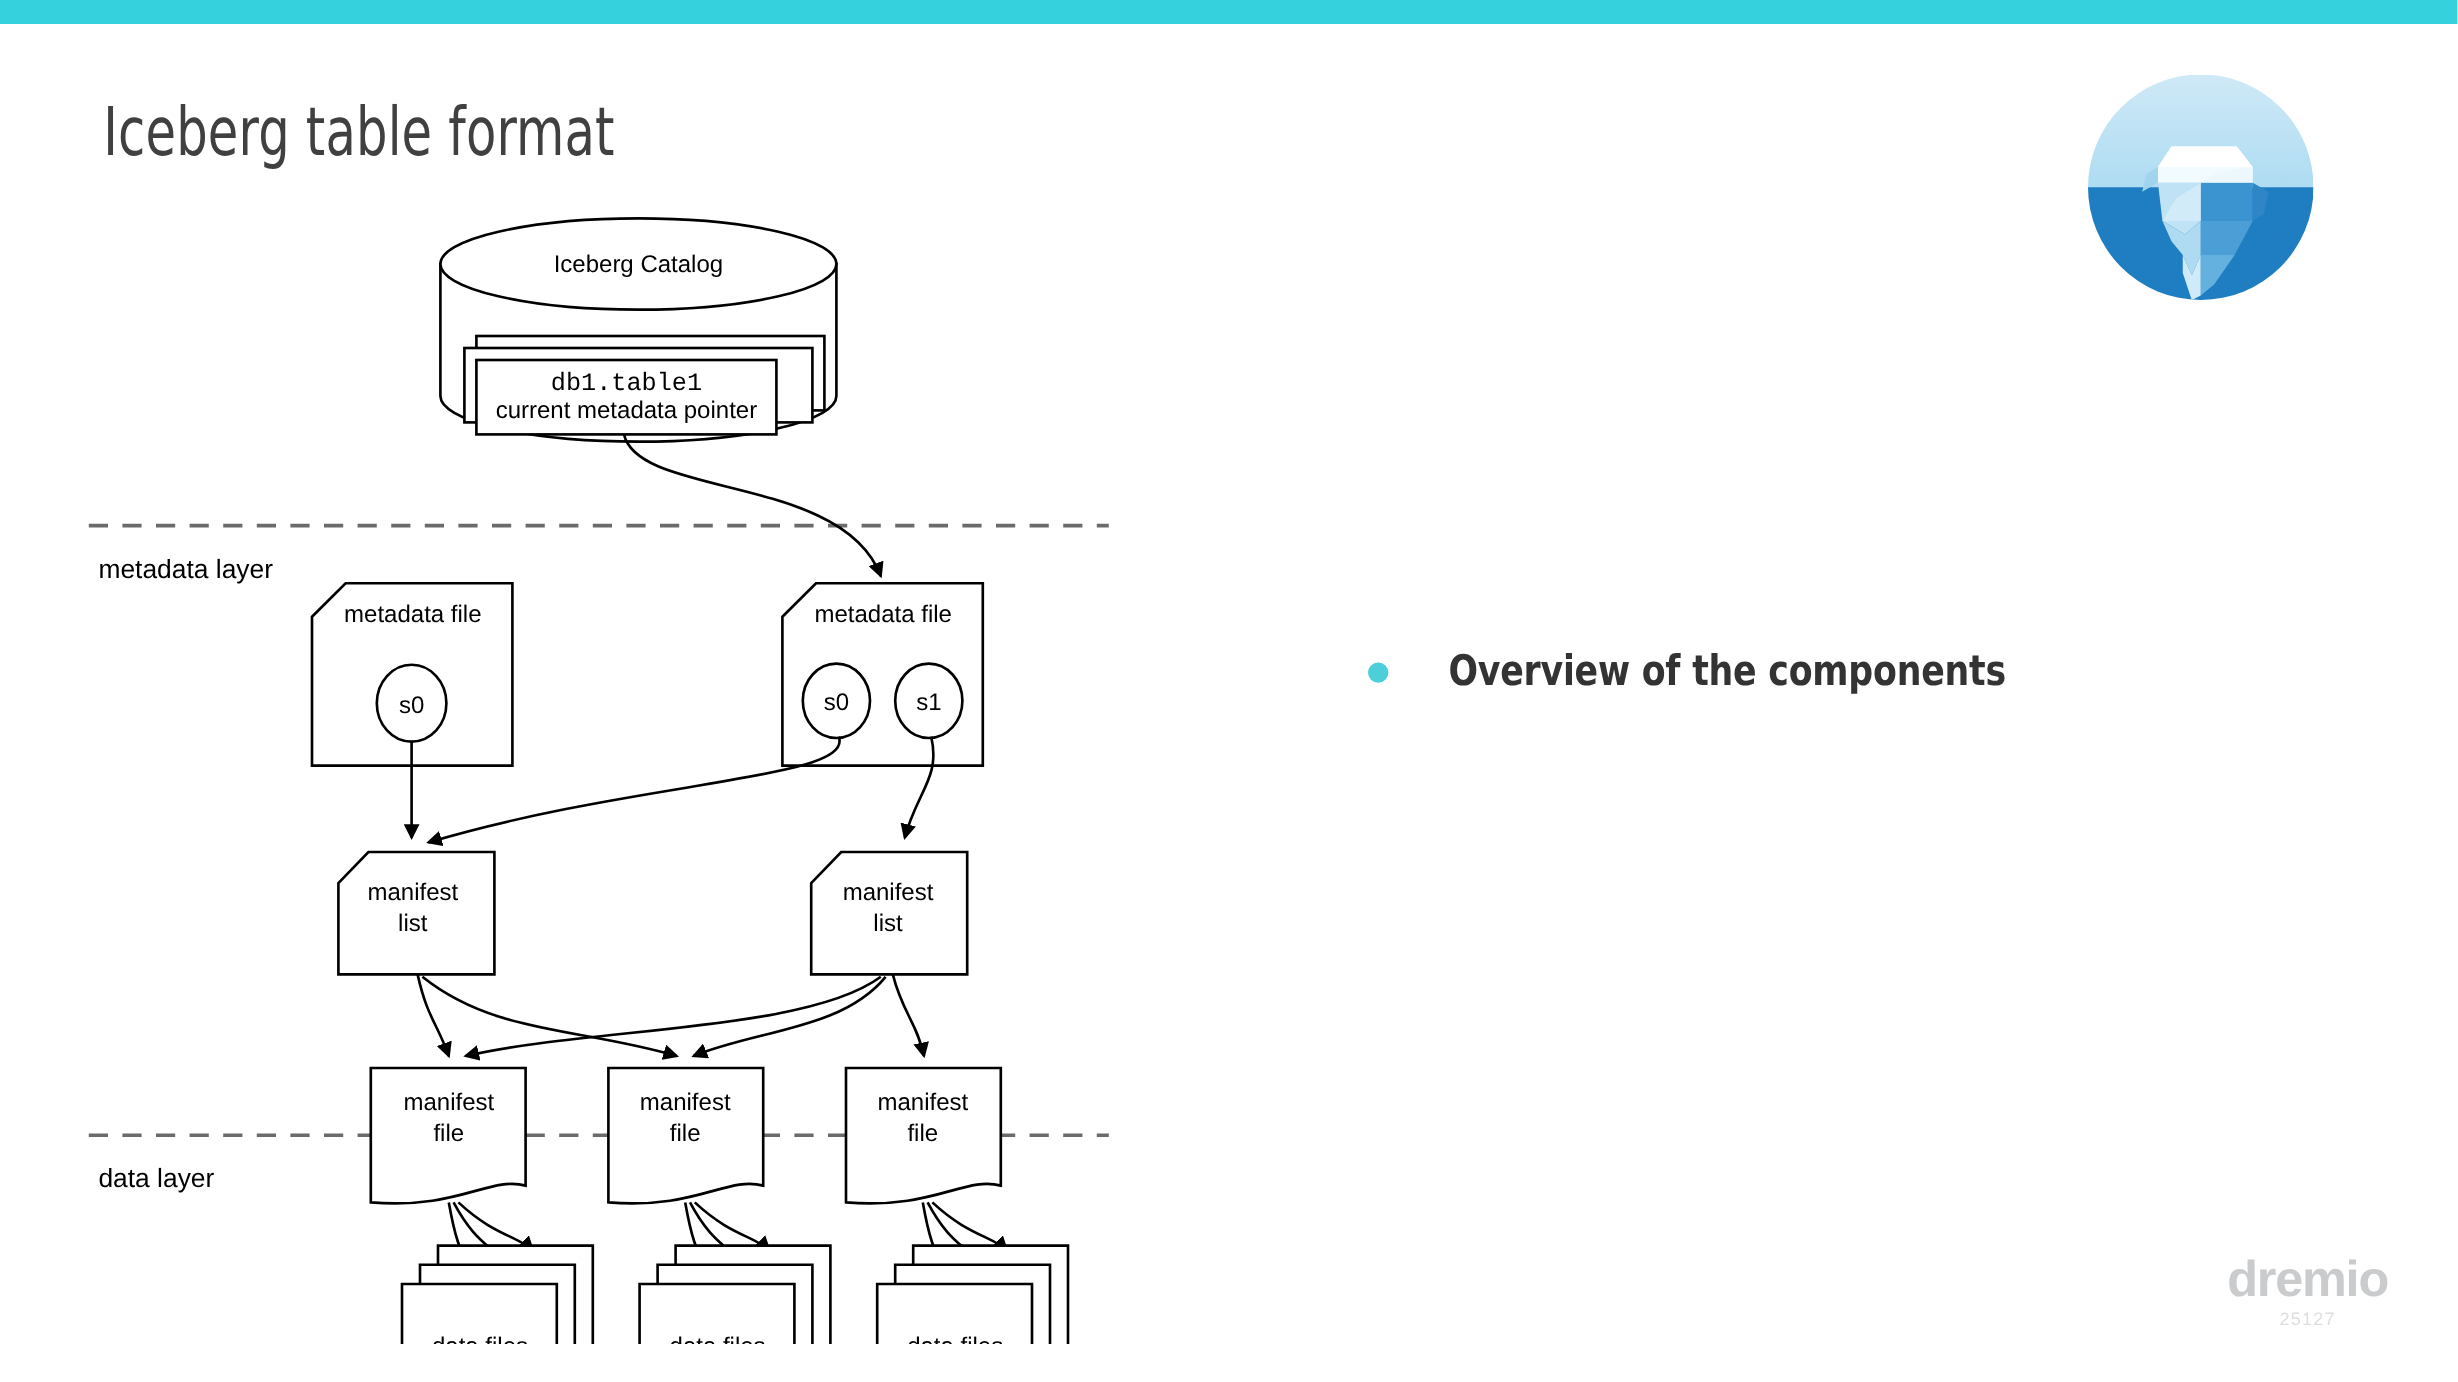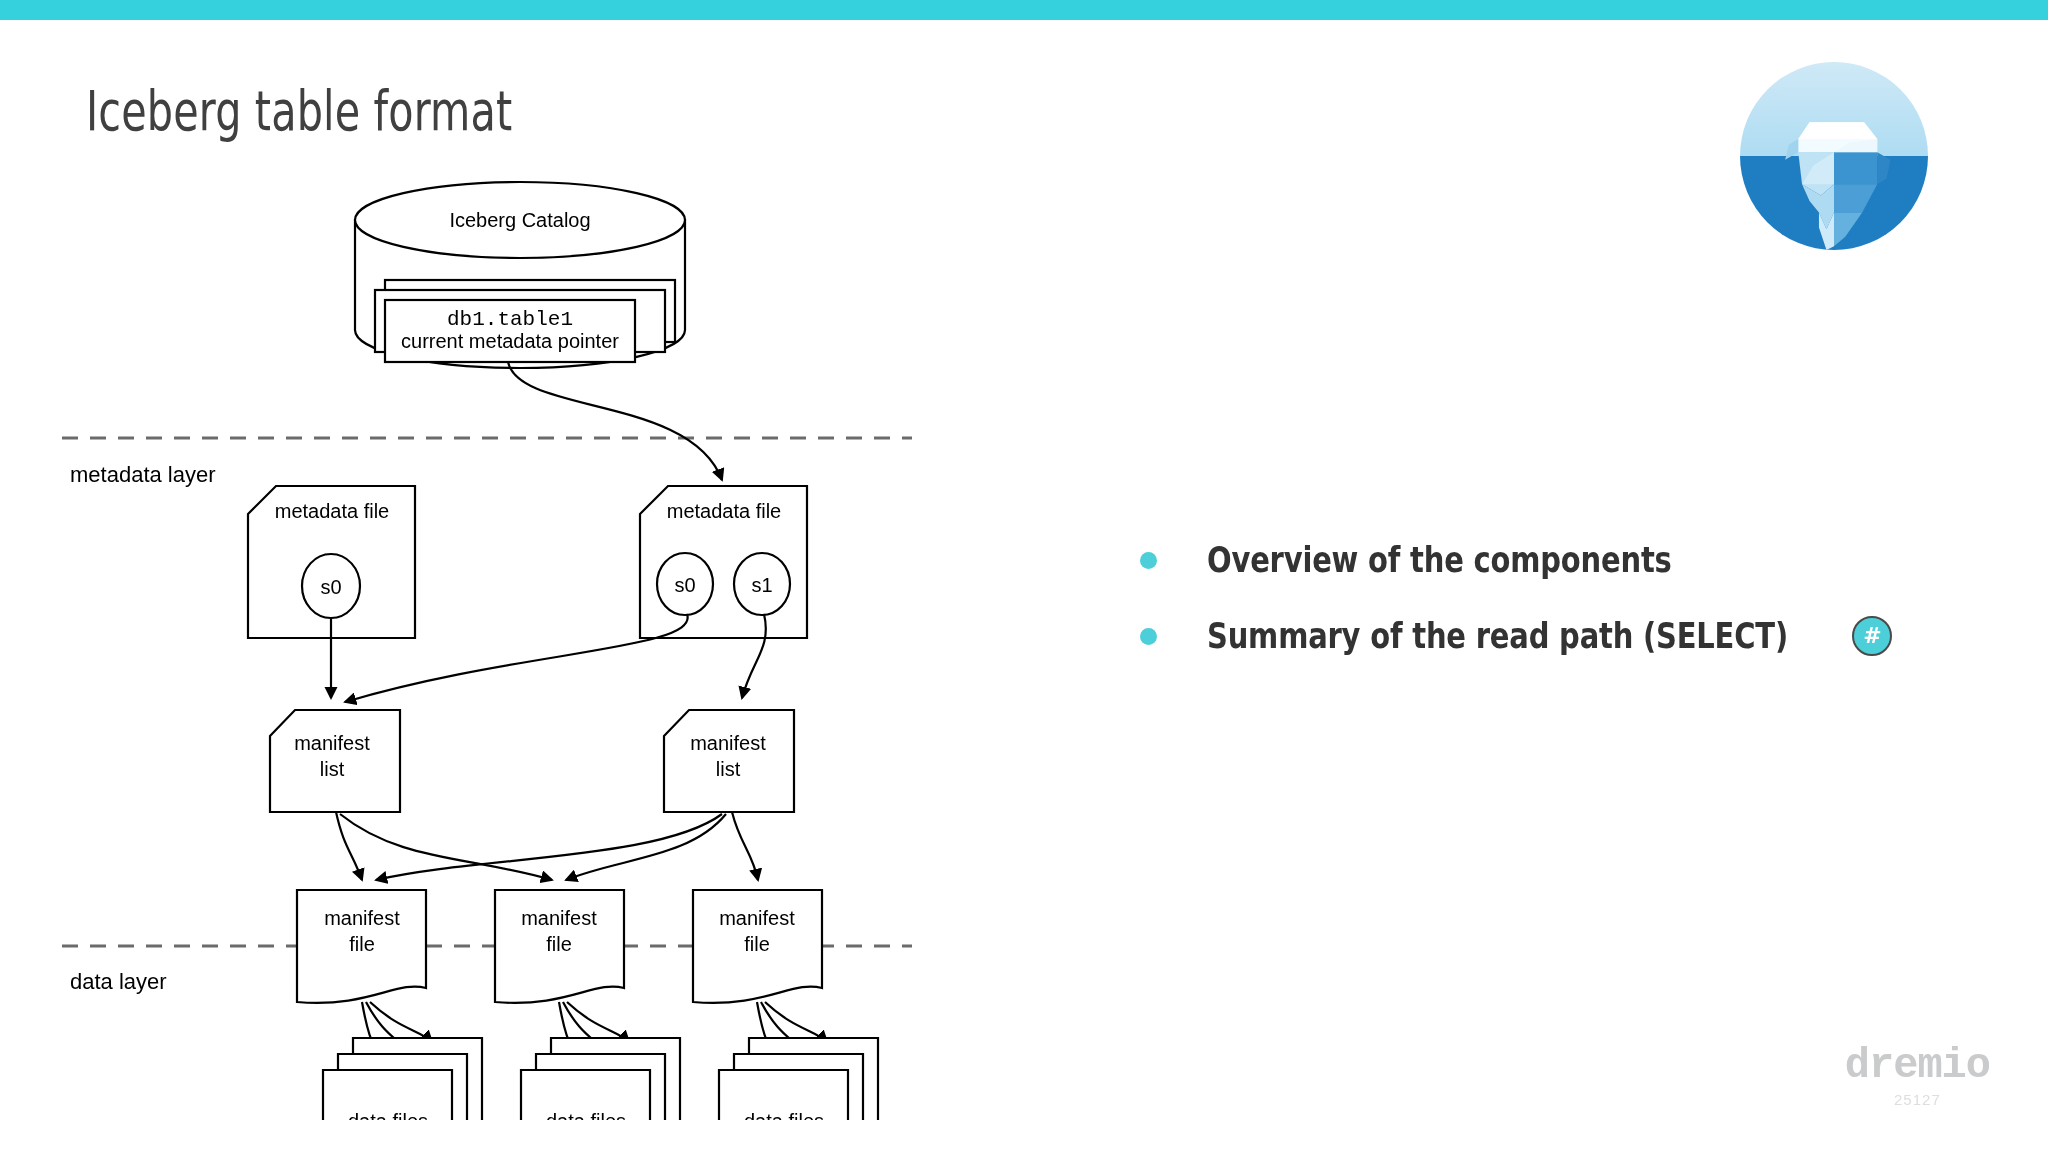--- a/index.html
+++ b/index.html
@@ -46,21 +46,21 @@
     position: absolute;
     left: 1740px;
     top: 62px;
     width: 188px;
     height: 188px;
   }
 
   
   .diagram {
     position: absolute;
-    left: 0px;
+    left: 12px;
     top: 180px;
     width: 960px;
     height: 940px;
   }
 
   
   .bullets {
     position: absolute;
     left: 1140px;
     top: 540px;
@@ -108,21 +108,21 @@
   }
 
   
   .dremio-logo {
     position: absolute;
     right: 58px;
     bottom: 44px;
     text-align: right;
   }
   .dremio-word {
-    font-family: Liberation Mono, monospace;
+    font-family: Liberation Sans, sans-serif;
     font-size: 42px;
     font-weight: bold;
     color: #c9cbcd;
     letter-spacing: -1px;
     line-height: 1;
   }
   .dremio-code {
     font-family: "Liberation Sans", sans-serif;
     font-size: 15px;
     color: #dcdee0;
@@ -322,23 +322,18 @@
     <text class="dg-label" x="784" y="948" text-anchor="middle">data files</text>
   </g>
 </svg>
 </div>
 
 <div class="bullets">
   <div class="bullet-row">
     <span class="bullet-dot"></span>
     <span class="bullet-text">Overview of the components</span>
   </div>
-  <div class="bullet-row">
-    <span class="bullet-dot"></span>
-    <span class="bullet-text">Summary of the read path (SELECT)</span>
-    <span class="hash-badge">#</span>
-  </div>
 </div>
 
 <div class="dremio-logo">
   <div class="dremio-word">dremio</div>
   <div class="dremio-code">25127</div>
 </div>
 
 </body></html>

